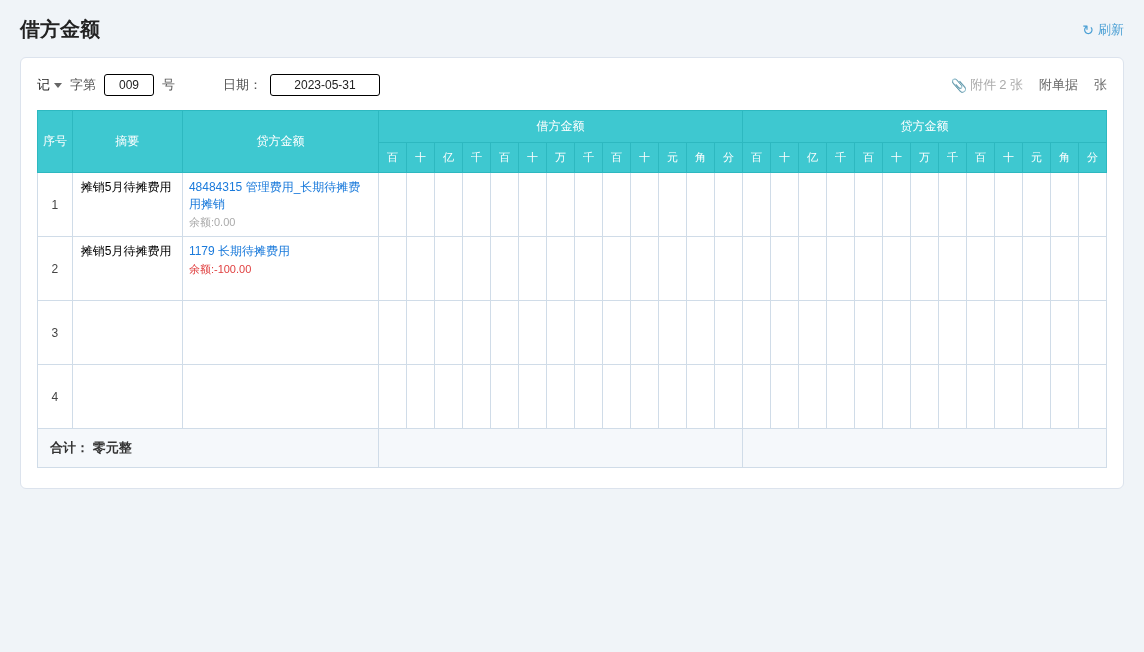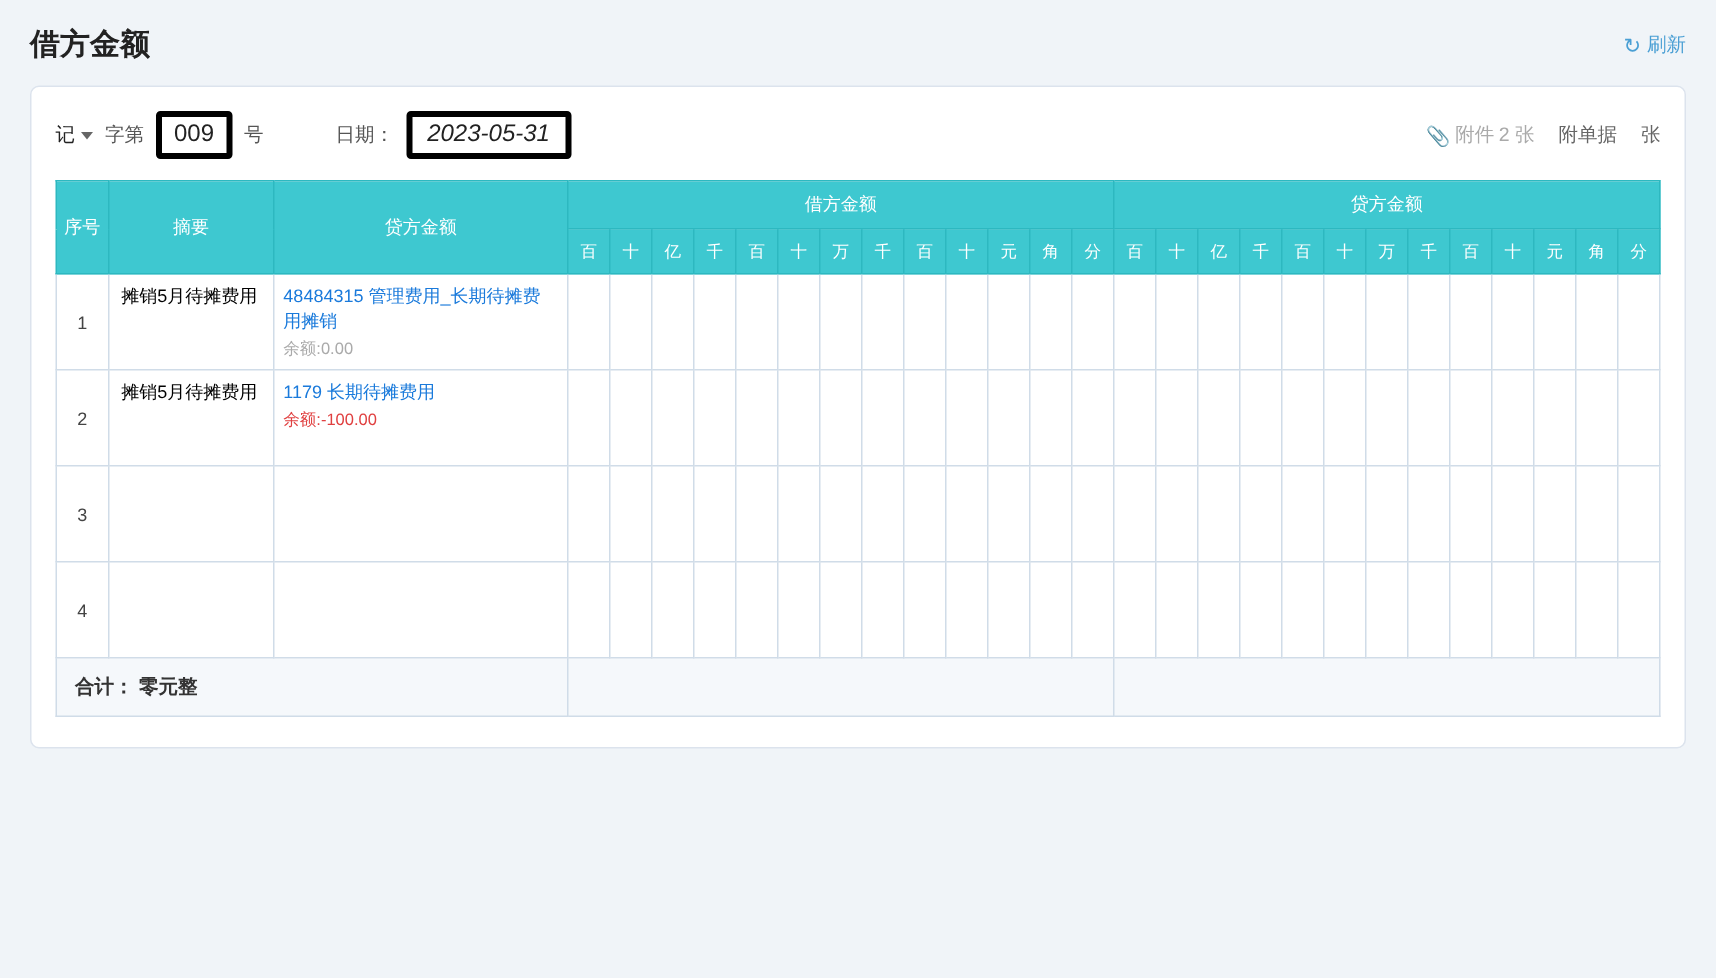--- a/index.html
+++ b/index.html
@@ -83,32 +83,31 @@
     .arrow-down {
       display: inline-block;
       width: 0;
       height: 0;
       border-left: 4px solid transparent;
       border-right: 4px solid transparent;
       border-top: 5px solid #666;
       margin-left: 2px;
     }
     .field-box {
-      border: 4px solid #000000;
+      border: 1px solid #000000;
       border-radius: 3px;
       padding: 3px 8px;
-      font-size: 16px;
+      font-size: 12px;
       color: #222;
       background: #fff;
       min-width: 50px;
       text-align: center;
     }
     .date-field {
       min-width: 110px;
-      font-style: italic;
     }
     .attachments-area {
       margin-left: auto;
       display: flex;
       align-items: center;
       gap: 16px;
       color: #888;
       font-size: 13px;
     }
     .attach-link {

